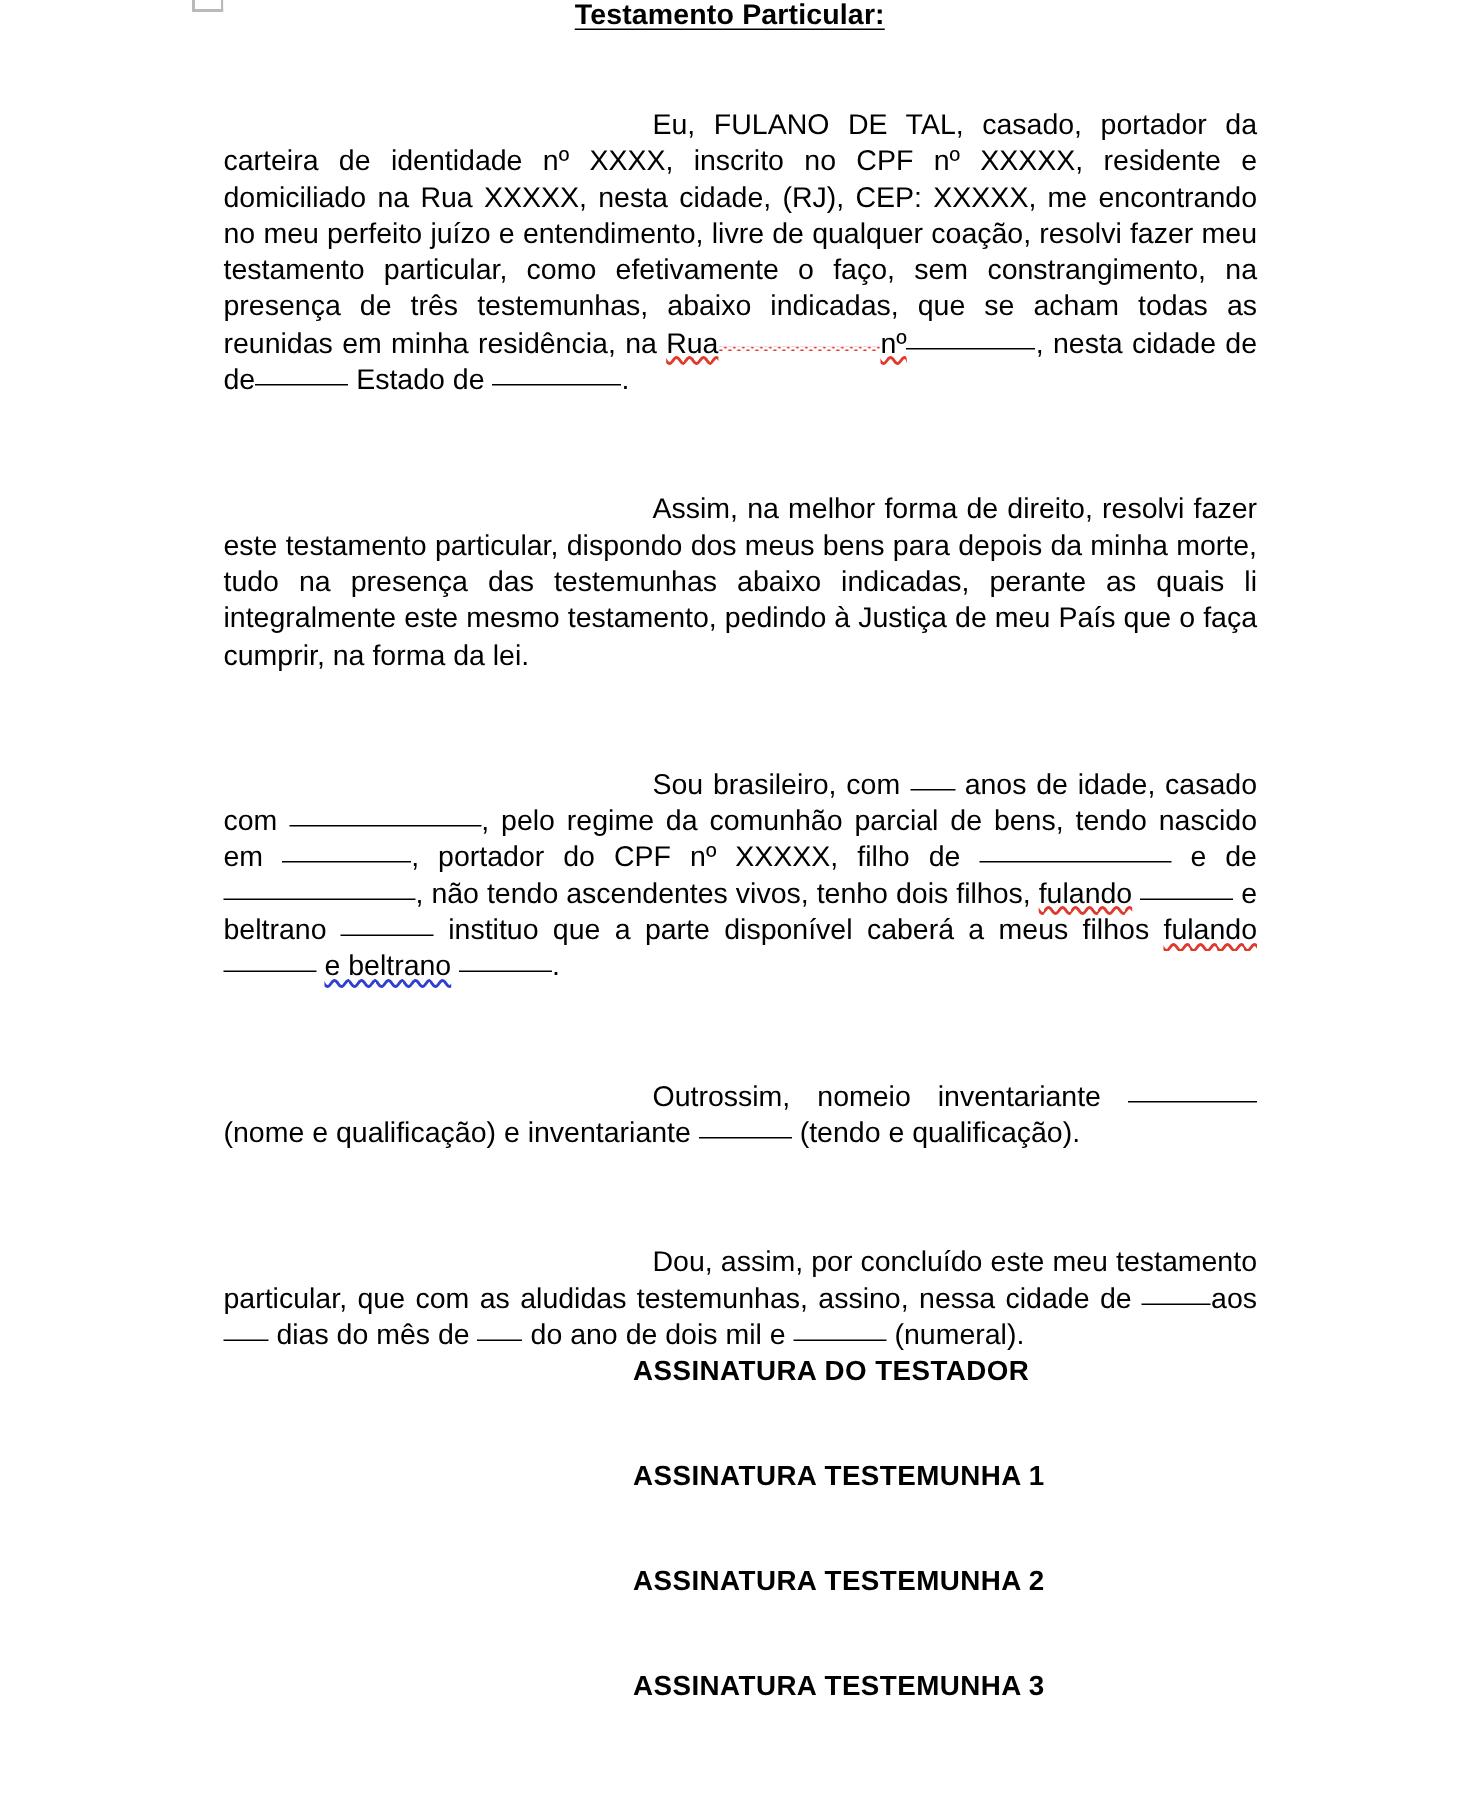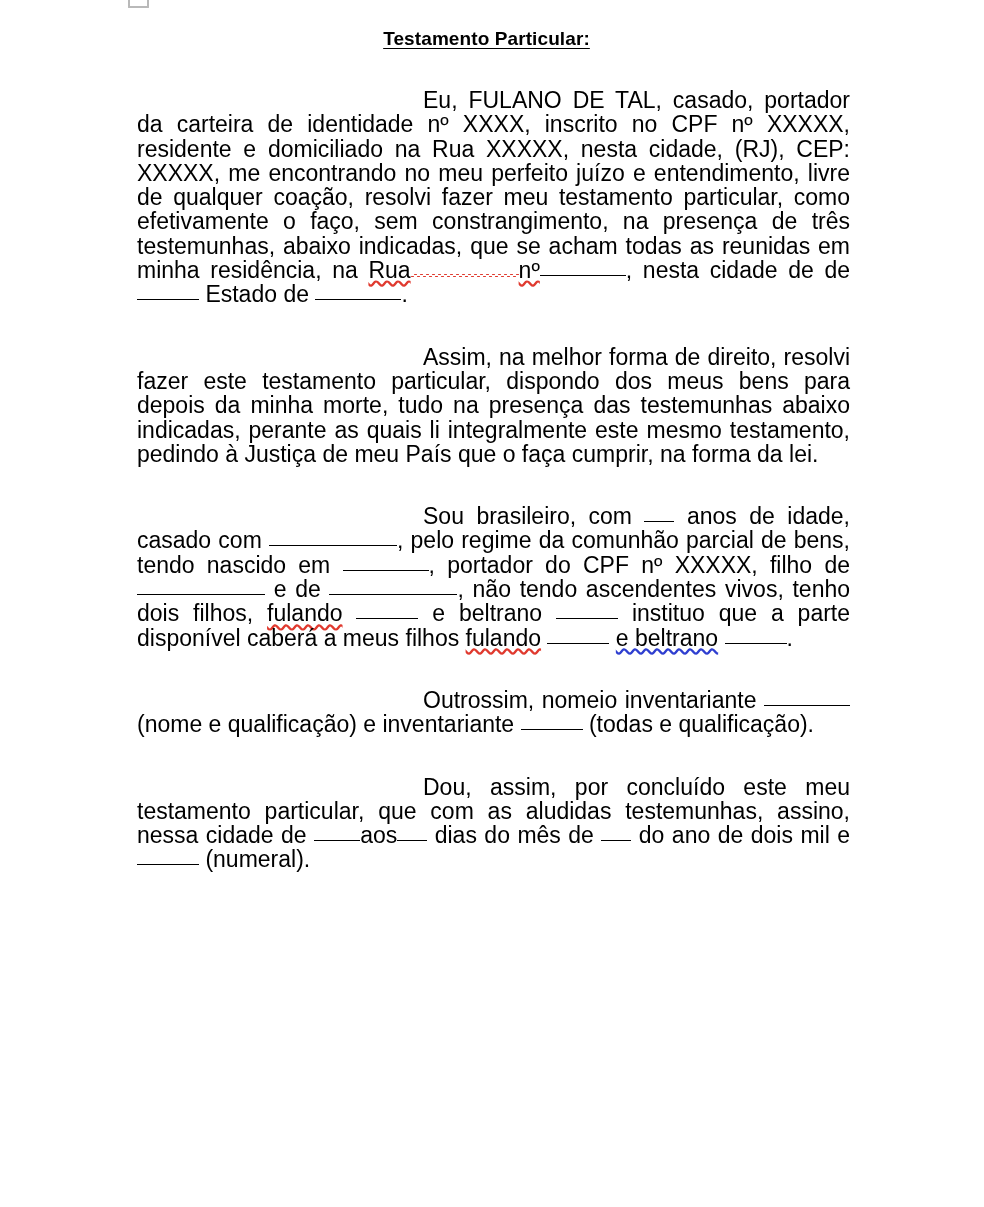--- a/index.html
+++ b/index.html
@@ -42,34 +42,33 @@
     top: 0;
     width: 713px;
   }
 
   .doc-title {
     text-align: center;
     font-size: 19px;
     font-weight: bold;
     letter-spacing: 0.1px;
     margin: 0;
-    padding-top: 28px;
     padding-right: 14px;
   }
   .doc-title u {
     text-decoration: underline;
     text-underline-offset: 3px;
   }
 
   p.para {
-    font-size: 23px;
+    font-size: 19px;
     line-height: 24.3px;
     text-align: justify;
     text-justify: inter-word;
-    margin: 0;
+    margin: 12px;
     hyphens: none;
   }
 
   .indent {
     display: inline-block;
     width: 286px;
   }
 
   
   .blank {
@@ -154,22 +153,28 @@
     <div class="gap-2"></div>
 
     <p class="para"><span class="indent"></span><span>Assim, na melhor forma de direito, resolvi fazer este testamento particular, dispondo dos meus bens para depois da minha morte, tudo na presença das testemunhas abaixo indicadas, perante as quais li integralmente este mesmo testamento, pedindo à Justiça de meu País que o faça cumprir, na forma da lei.</span></p>
 
     <div class="gap-3"></div>
 
     <p class="para"><span class="indent"></span><span>Sou brasileiro, com</span> <span class="blank b-xs"></span> <span>anos de idade, casado com</span> <span class="blank b-xxl"></span><span>, pelo regime da comunhão parcial de bens, tendo nascido em</span> <span class="blank b-l"></span><span>, portador do CPF nº XXXXX, filho de</span> <span class="blank b-xxl"></span> <span>e de</span> <span class="blank b-xxl"></span><span>, não tendo ascendentes vivos, tenho dois filhos,</span> <span class="sp-red">fulando</span> <span class="blank b-m"></span> <span>e beltrano</span> <span class="blank b-m"></span> <span>instituo que a parte disponível caberá a meus filhos</span> <span class="sp-red">fulando</span> <span class="blank b-m"></span> <span class="sp-blue">e beltrano</span> <span class="blank b-m"></span><span>.</span></p>
 
     <div class="gap-4"></div>
 
-    <p class="para"><span class="indent"></span><span>Outrossim, nomeio inventariante</span> <span class="blank b-l"></span> <span>(nome e qualificação) e inventariante</span> <span class="blank b-m"></span> <span>(todas e qualificação).</span></p>
+    <p class="para"><span class="indent"></span><span>Outrossim, nomeio inventariante</span> <span class="blank b-l"></span> <span>(nome e qualificação) e inventariante</span> <span class="blank b-m"></span> <span>(tendo e qualificação).</span></p>
 
     <div class="gap-4"></div>
 
     <p class="para"><span class="indent"></span><span>Dou, assim, por concluído este meu testamento particular, que com as aludidas testemunhas, assino, nessa cidade de</span> <span class="blank b-s"></span><span>aos</span><span class="blank b-xs"></span> <span>dias do mês de</span> <span class="blank b-xs"></span> <span>do ano de dois mil e</span> <span class="blank b-m"></span> <span>(numeral).</span></p>
 
   </div>
 
+  <div class="signatures">
+    <div class="sig-line">ASSINATURA DO TESTADOR</div>
+    <div class="sig-line">ASSINATURA TESTEMUNHA 1</div>
+    <div class="sig-line">ASSINATURA TESTEMUNHA 2</div>
+    <div class="sig-line">ASSINATURA TESTEMUNHA 3</div>
+  </div>
 
 </div>
 
 </body></html>

